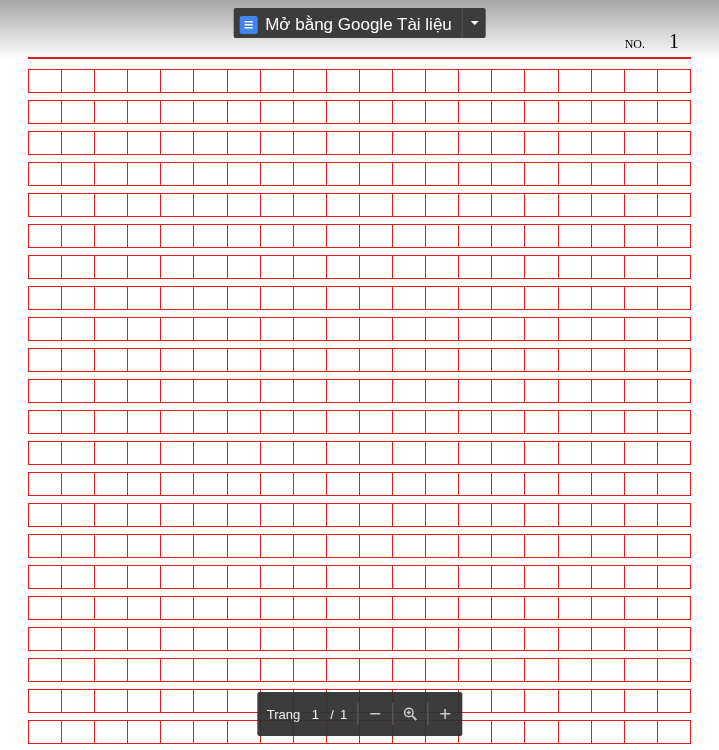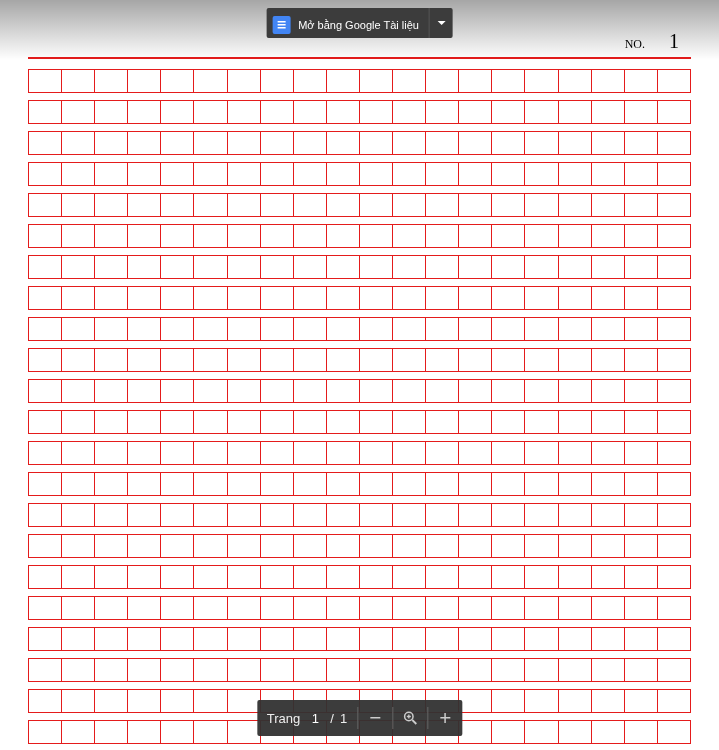--- a/index.html
+++ b/index.html
@@ -29,21 +29,21 @@
       background: #3c3c3c;
       border-radius: 2px;
       height: 30px;
     }
     .open-button-main {
       display: flex;
       align-items: center;
       padding: 4px 10px 0 6px;
       cursor: pointer;
       color: #fff;
-      font-size: 11px;
+      font-size: 17px;
       gap: 8px;
     }
     .docs-icon {
       width: 18px;
       height: 18px;
       background: #4285f4;
       border-radius: 2px;
       display: flex;
       align-items: center;
       justify-content: center;
@@ -100,21 +100,21 @@
     }
     .grid-cell:last-child { border-right: 1px solid #e41b1b; }
 
     .footer-toolbar {
       position: absolute;
       bottom: 14px;
       left: 50%;
       transform: translateX(-50%);
       background: rgba(50,50,50,0.95);
       border-radius: 2px;
-      height: 36px;
+      height: 44px;
       display: flex;
       align-items: center;
       color: #eee;
       font-size: 13px;
       z-index: 10;
     }
     .footer-section {
       display: flex;
       align-items: center;
       padding: 0 10px;

